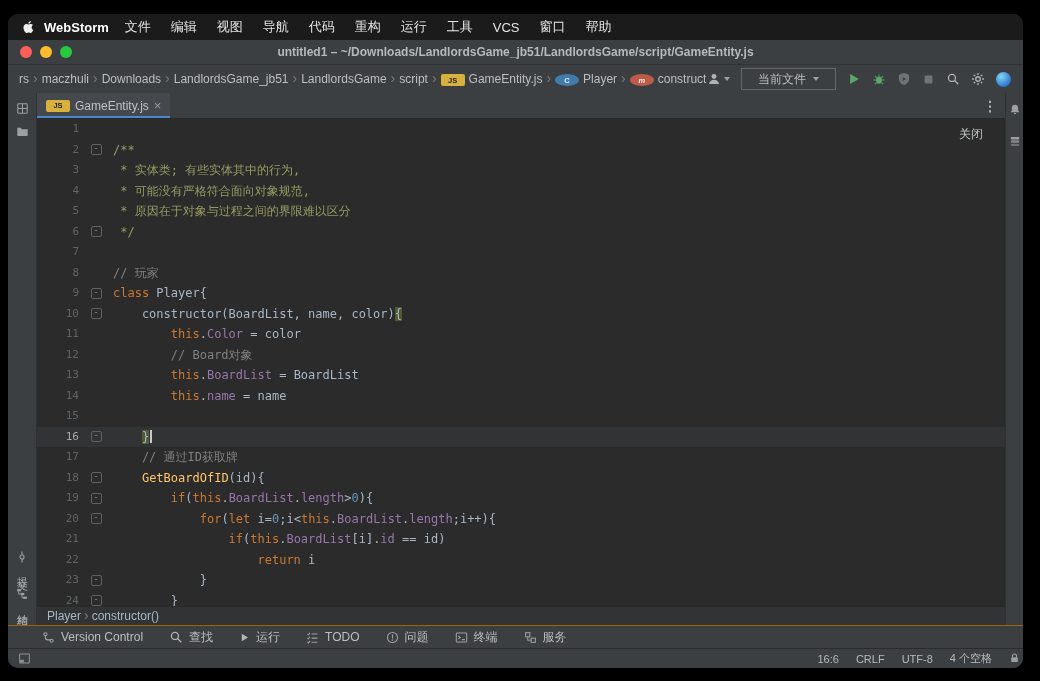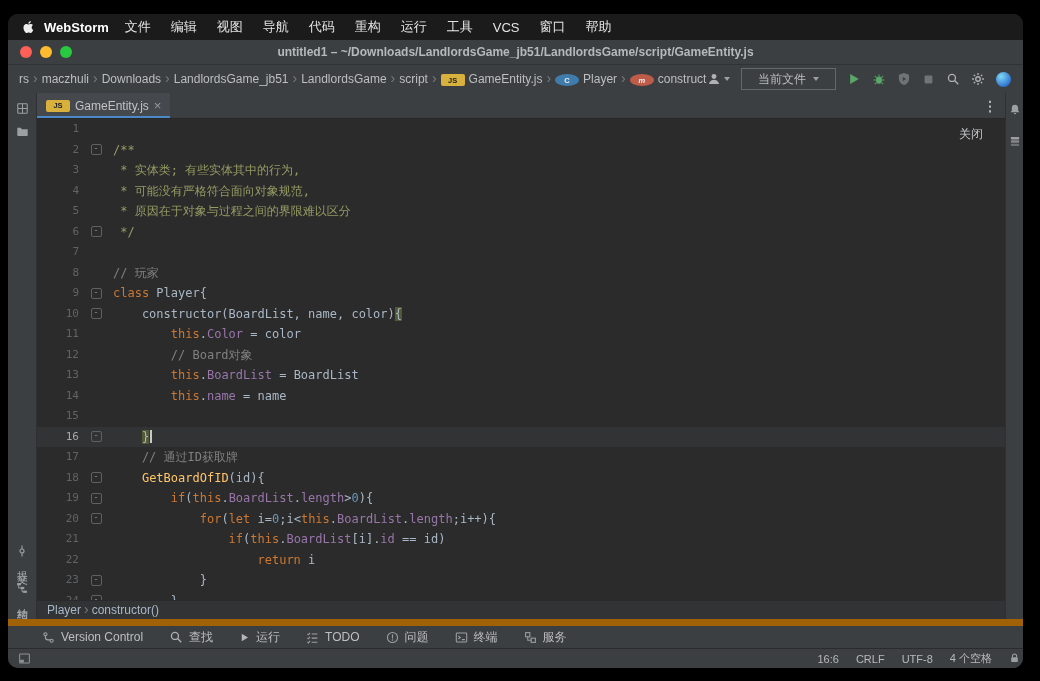--- a/index.html
+++ b/index.html
@@ -56,21 +56,21 @@
   .fold{width:9px;height:9px;border:1px solid #5e6164;border-radius:2px;color:#8a8d90;font-size:9px;line-height:7px;text-align:center;display:inline-block}
   .code{padding-left:8px;white-space:pre}
   .tok-k{color:var(--c-kw)}.tok-f{color:var(--c-field)}.tok-fn{color:var(--c-fn)}
   .tok-n{color:var(--c-num)}.tok-c{color:var(--c-cmt)}.tok-d{color:var(--c-doc)}
   .tok-p{color:var(--c-plain)}.tok-b{color:var(--c-plain);background:var(--c-bracebg)}
   .caret-bar{display:inline-block;width:1.5px;height:13px;background:#c8c8c8;vertical-align:-2px;margin-left:1px}
   .close-hint{position:absolute;top:7px;right:22px;color:#c5c7c9;font-size:12px;font-family:"Liberation Sans",sans-serif}
   
   .crumbs2{height:18px;background:#313335;border-top:1px solid #282a2b;display:flex;align-items:center;padding-left:10px;font-size:12px;color:#a9b7c6;flex:none}
   
-  .toolbar{height:22px;background:#3c3f41;border-top:7px solid #a16207;display:flex;align-items:center;padding:0 12px 0 34px;gap:26px;flex:none}
+  .toolbar{height:22px;background:#3c3f41;border-top:1px solid #a16207;display:flex;align-items:center;padding:0 12px 0 34px;gap:26px;flex:none}
   .titem{display:inline-flex;align-items:center;gap:6px;color:#bdbfc1;font-size:12px;white-space:nowrap}
   
   .statusbar{height:19px;background:#3c3f41;border-top:1px solid #2b2b2b;display:flex;align-items:center;padding:0 3px 0 10px;font-size:11px;color:#b7b9ba;flex:none}
   .sb-right{margin-left:auto;display:flex;gap:17px;align-items:center}
   
   .icon{display:inline-flex;align-items:center;justify-content:center}
   .icon svg{display:block}
   .badge{display:inline-flex;align-items:center;justify-content:center;width:24px;height:12px;font-size:7.5px;font-weight:bold;flex:none}
   .badge.js{background:#d8b13c;color:#222;border-radius:2px}
   .badge.cls{background:#3f7cac;color:#f0f0f0;border-radius:50%}

